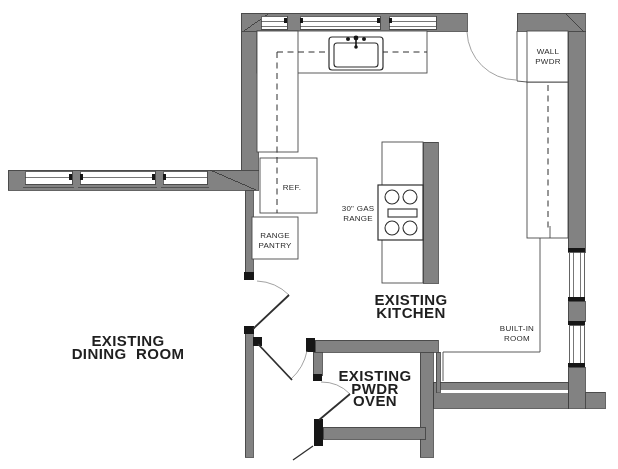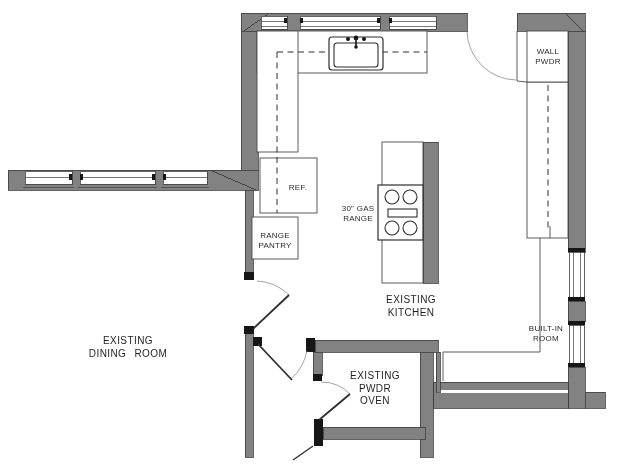--- a/index.html
+++ b/index.html
@@ -18,21 +18,21 @@
   .thin{stroke:var(--fixture_line);stroke-width:.9;fill:none;}
   .appl{fill:#fff;stroke:var(--line);stroke-width:1.2;}
   .appl-detail{fill:none;stroke:var(--line);stroke-width:1.1;}
   .dash{stroke:var(--line);stroke-width:1;stroke-dasharray:6 4.5;fill:none;}
   .leaf{stroke:var(--line);stroke-width:1.8;fill:none;}
   .leaf-thin{stroke:var(--line);stroke-width:1.3;fill:none;}
   .arc{stroke:#8a8a8a;stroke-width:.8;fill:none;}
   .bevel{stroke:var(--wall_edge);stroke-width:.9;}
   .lbl{position:absolute;transform:translate(-50%,-50%);text-align:center;white-space:nowrap;
        color:var(--text);z-index:2;}
-  .room{font-weight:normal;font-size:10px;line-height:12.5px;letter-spacing:.4px;}
+  .room{font-weight:bold;font-size:15px;line-height:12.5px;letter-spacing:.4px;}
   .small{font-size:8px;line-height:10px;letter-spacing:.25px;color:#2a2a2a;}
   .wide{word-spacing:5px;}
 </style>
 </head>
 <body>
 
 <div class="plan">
   <svg width="618" height="469" viewBox="0 0 618 469">
 
     <g shape-rendering="crispEdges">
@@ -175,35 +175,35 @@
       <line class="leaf-thin" x1="313" y1="446" x2="293" y2="460"></line>
       <path class="arc" d="M467,32 A50,50 0 0 0 516,80"></path>
     </g>
   </svg>
 
   <div class="lbl small" style="left:548px;top:57px">
     <div>WALL</div>
     <div>PWDR</div>
   </div>
 
-  <div class="lbl small" style="left:298px;top:188px">
+  <div class="lbl small" style="left:292px;top:188px">
     <div>REF.</div>
   </div>
 
   <div class="lbl small" style="left:275px;top:241px">
     <div>RANGE</div>
     <div>PANTRY</div>
   </div>
 
   <div class="lbl small" style="left:358px;top:214px">
     <div>30" GAS</div>
     <div>RANGE</div>
   </div>
 
-  <div class="lbl small" style="left:546px;top:334px">
+  <div class="lbl small" style="left:517px;top:334px">
     <div>BUILT-IN</div>
     <div>ROOM</div>
   </div>
 
   <div class="lbl room" style="left:411px;top:306px">
     <div>EXISTING</div>
     <div>KITCHEN</div>
   </div>
 
   <div class="lbl room" style="left:128px;top:347px">

